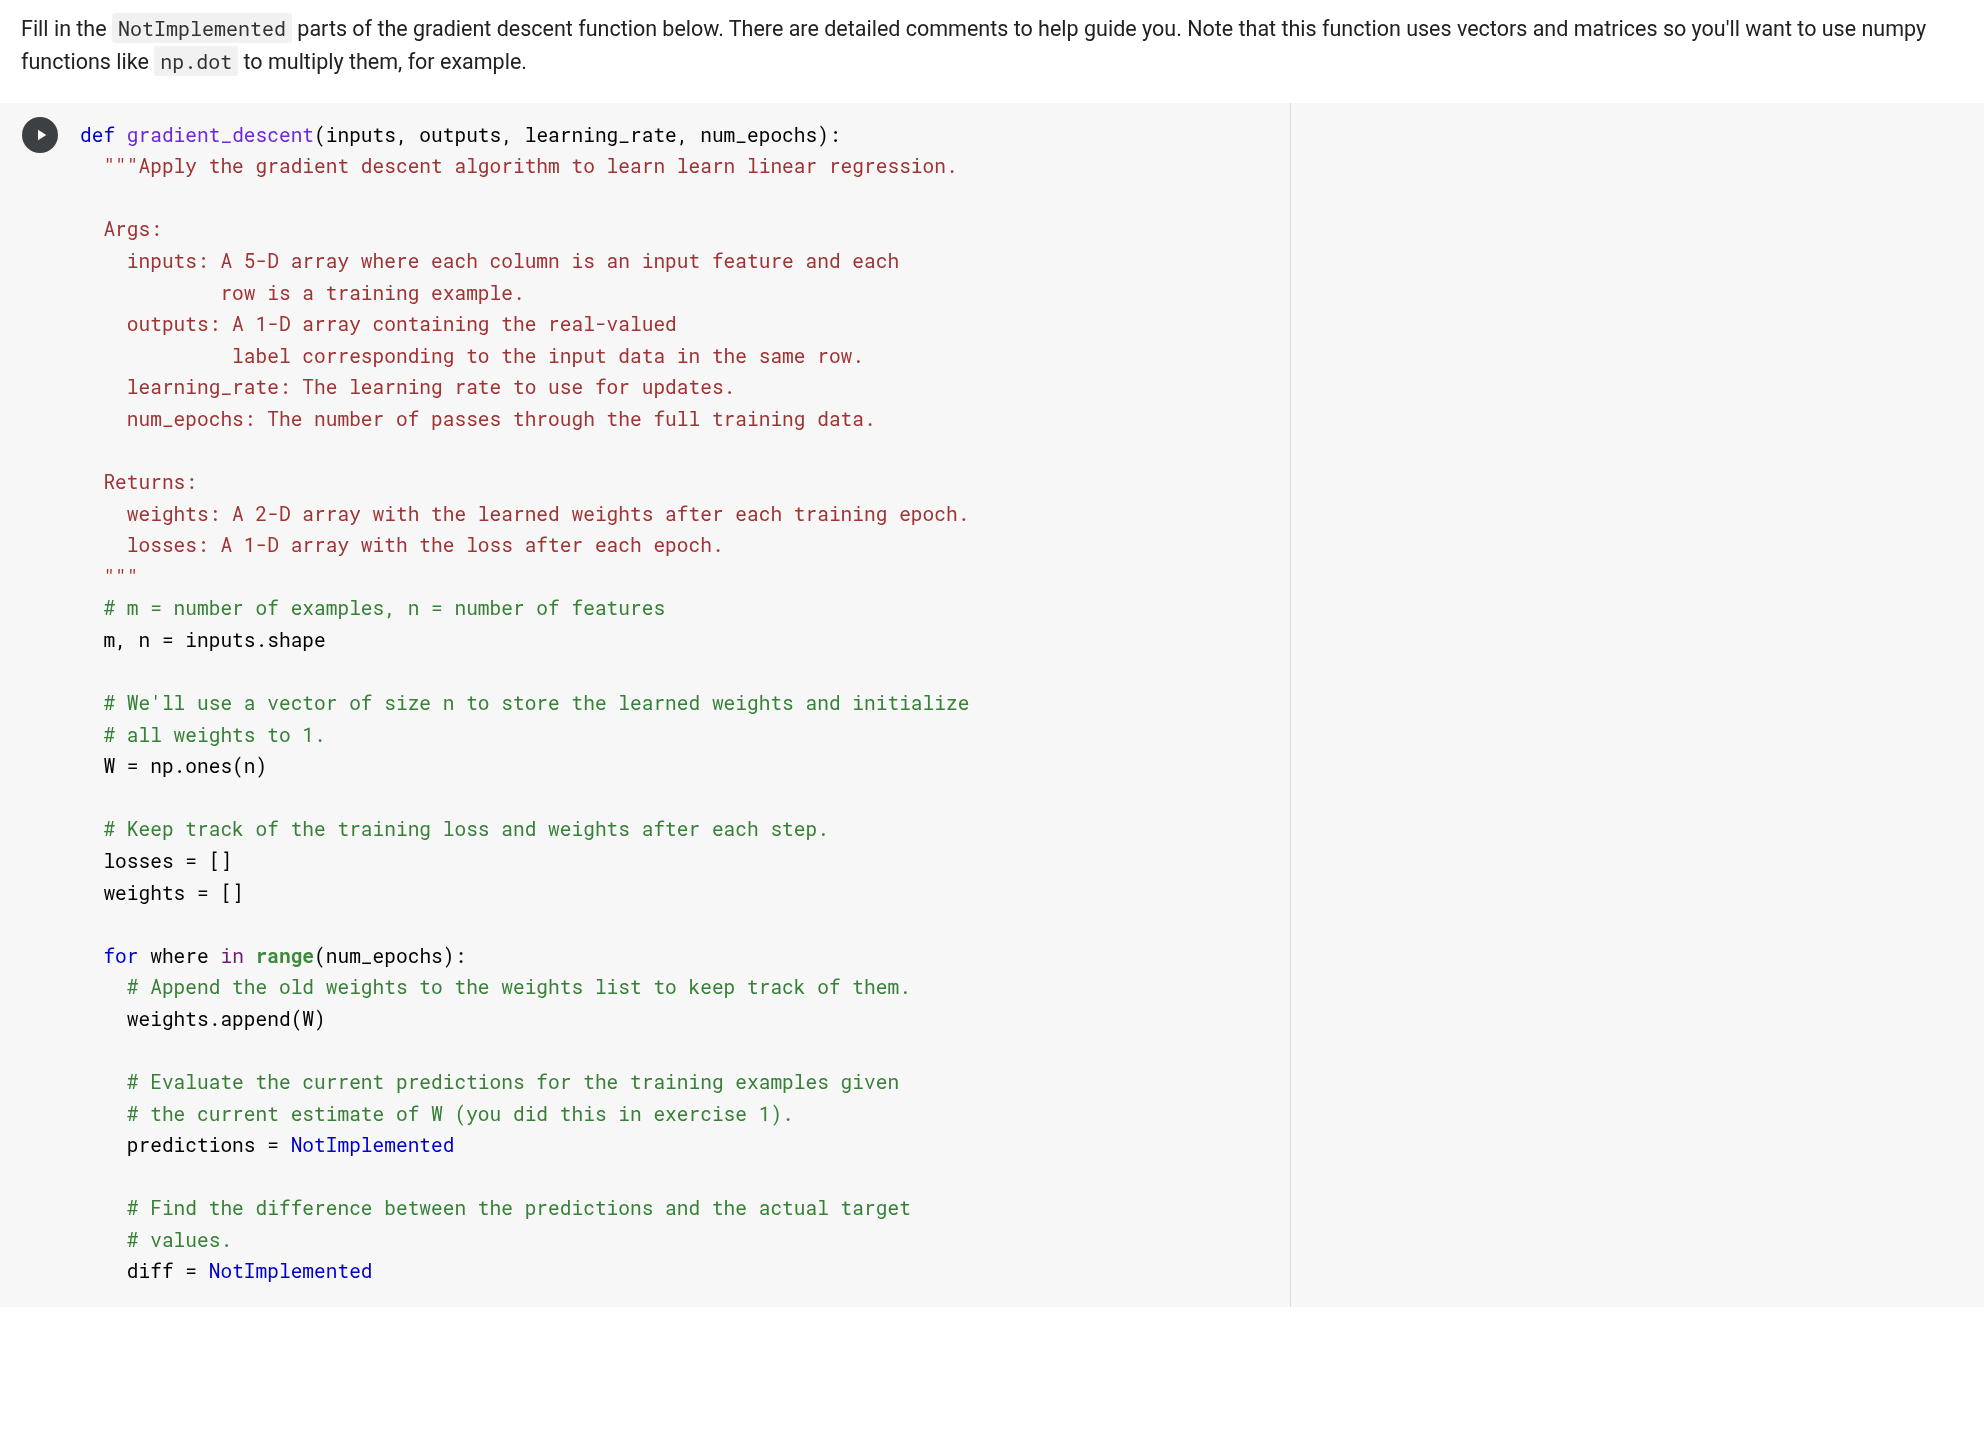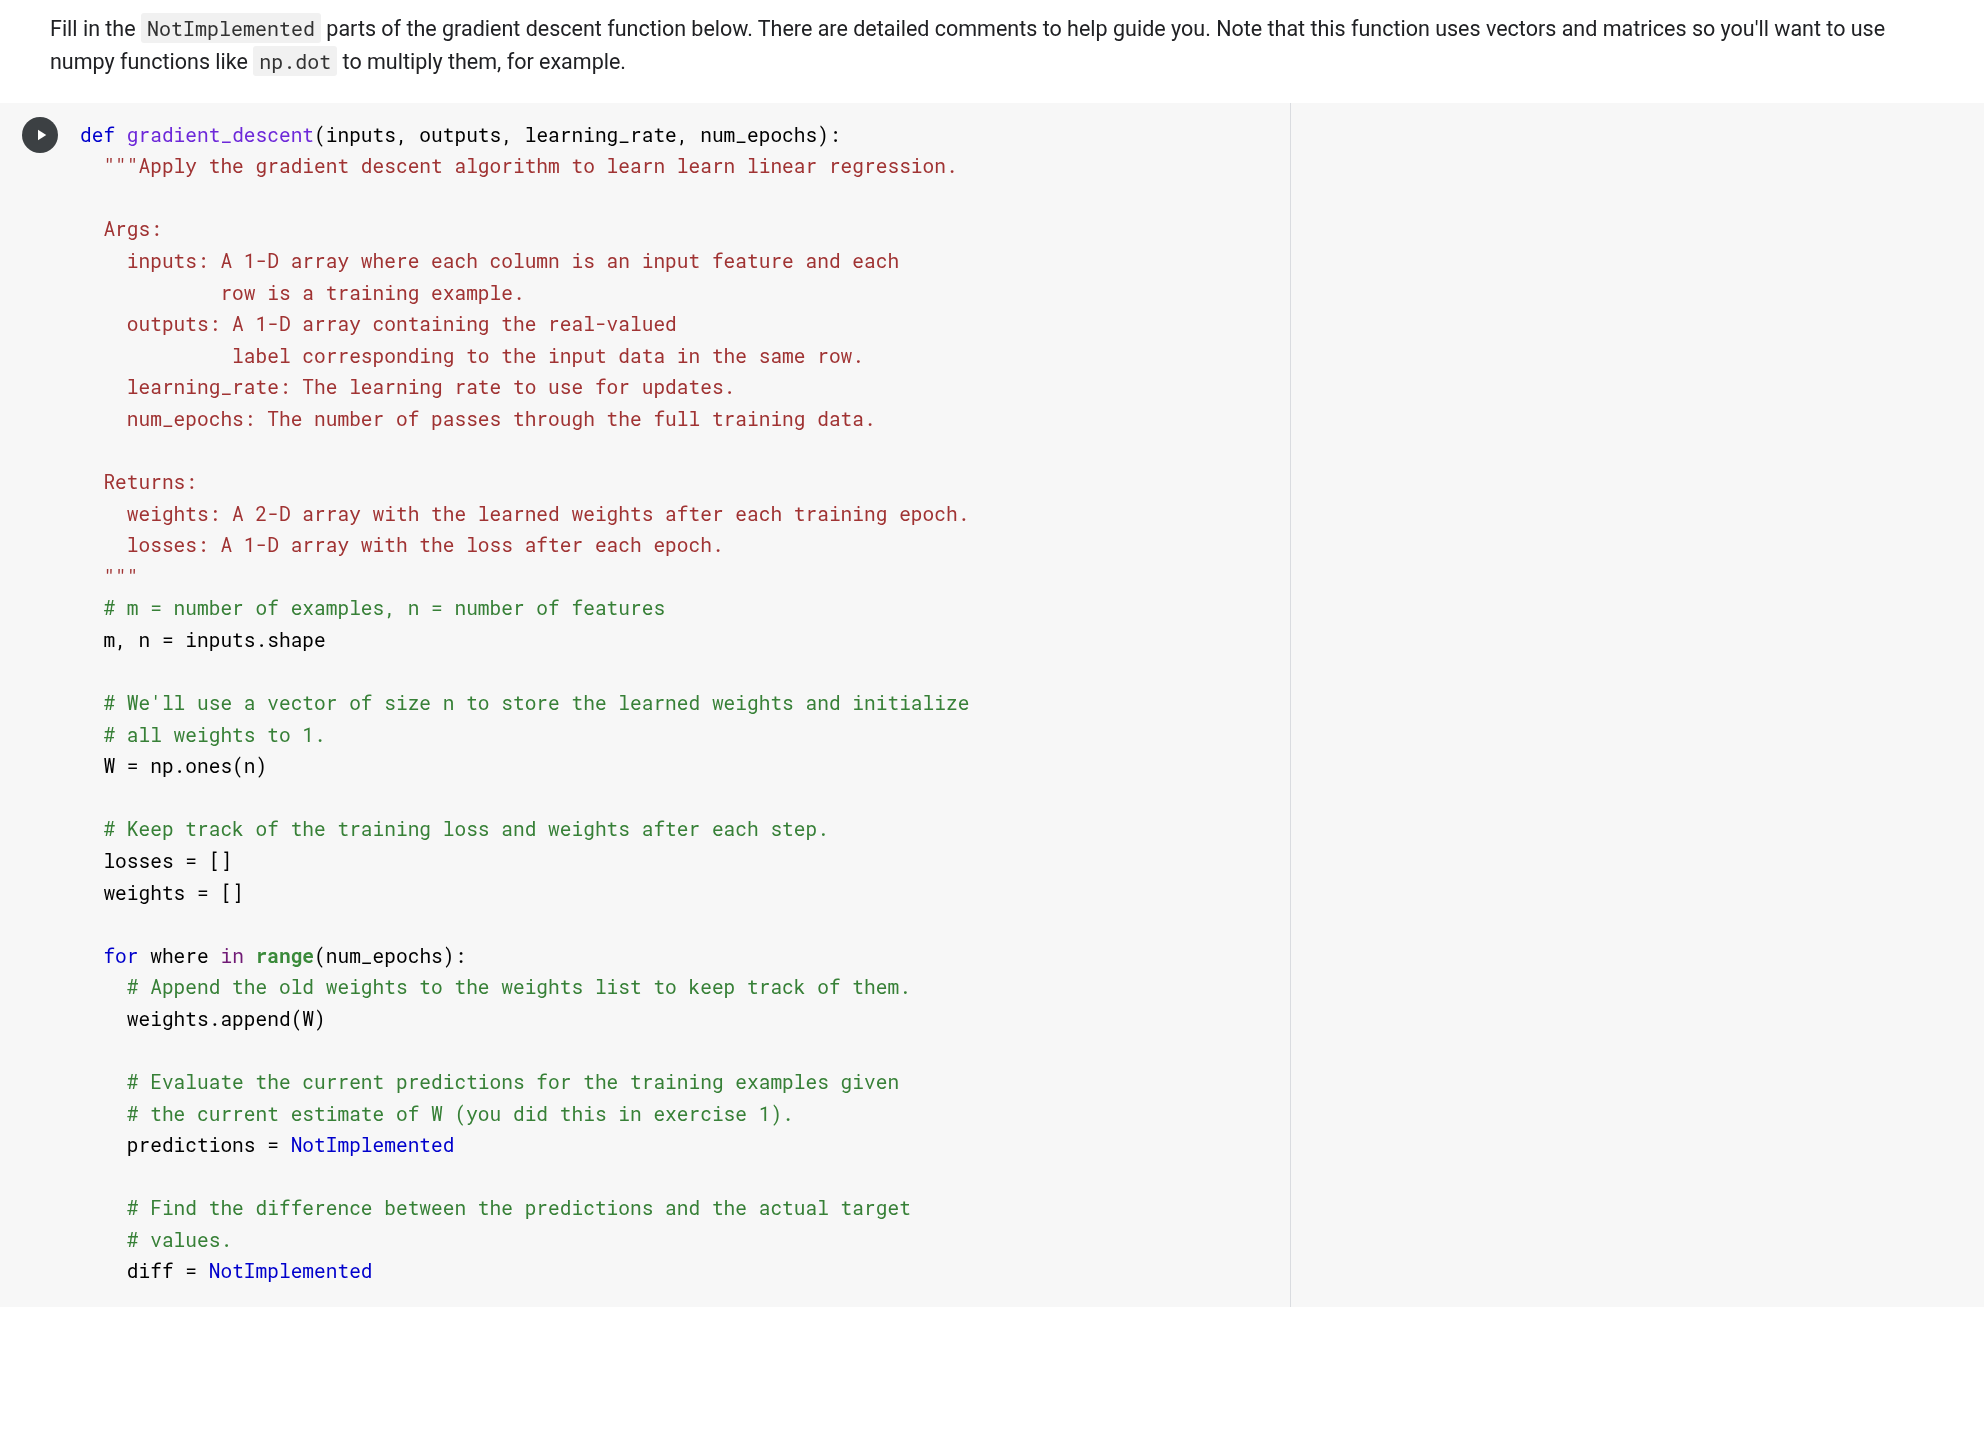--- a/index.html
+++ b/index.html
@@ -9,21 +9,21 @@
     }
     body {
       font-family: -apple-system, BlinkMacSystemFont, "Segoe UI", Roboto, Helvetica, Arial, sans-serif;
       background: #ffffff;
       color: #202124;
       font-size: 21px;
       line-height: 1.6;
       padding: 0;
     }
     .instruction {
-      padding: 12px 46px 24px 50px;
+      padding: 12px 46px 24px 21px;
       font-size: 21.5px;
       color: #202124;
       line-height: 1.55;
     }
     .instruction code {
       font-family: "Roboto Mono", SFMono-Regular, Consolas, "Liberation Mono", Menlo, monospace;
       background: #f1f1f1;
       padding: 2px 6px;
       border-radius: 3px;
       font-size: 20px;
@@ -99,21 +99,21 @@
     <div class="run-button">
       <svg viewBox="0 0 24 24">
           <path d="M8 5v14l11-7z"></path>
         </svg>
     </div>
   </div>
   <div class="code-area"><span class="kw">def </span><span class="defname">gradient_descent</span><span>(inputs, outputs, learning_rate, num_epochs):</span>
 <span class="str">  """Apply the gradient descent algorithm to learn learn linear regression.</span>
 <span class="str"></span>
 <span class="str">  Args:</span>
-<span class="str">    inputs: A 1-D array where each column is an input feature and each</span>
+<span class="str">    inputs: A 5-D array where each column is an input feature and each</span>
 <span class="str">            row is a training example.</span>
 <span class="str">    outputs: A 1-D array containing the real-valued</span>
 <span class="str">             label corresponding to the input data in the same row.</span>
 <span class="str">    learning_rate: The learning rate to use for updates.</span>
 <span class="str">    num_epochs: The number of passes through the full training data.</span>
 <span class="str"></span>
 <span class="str">  Returns:</span>
 <span class="str">    weights: A 2-D array with the learned weights after each training epoch.</span>
 <span class="str">    losses: A 1-D array with the loss after each epoch.</span>
 <span class="str">  """</span>

